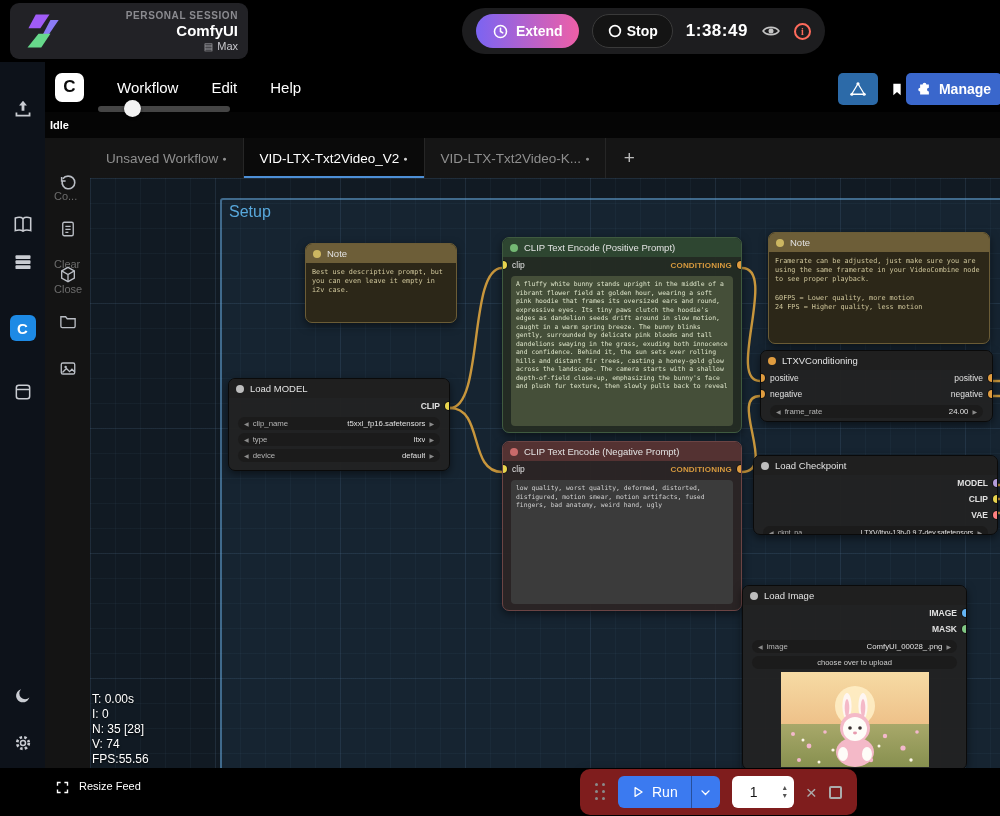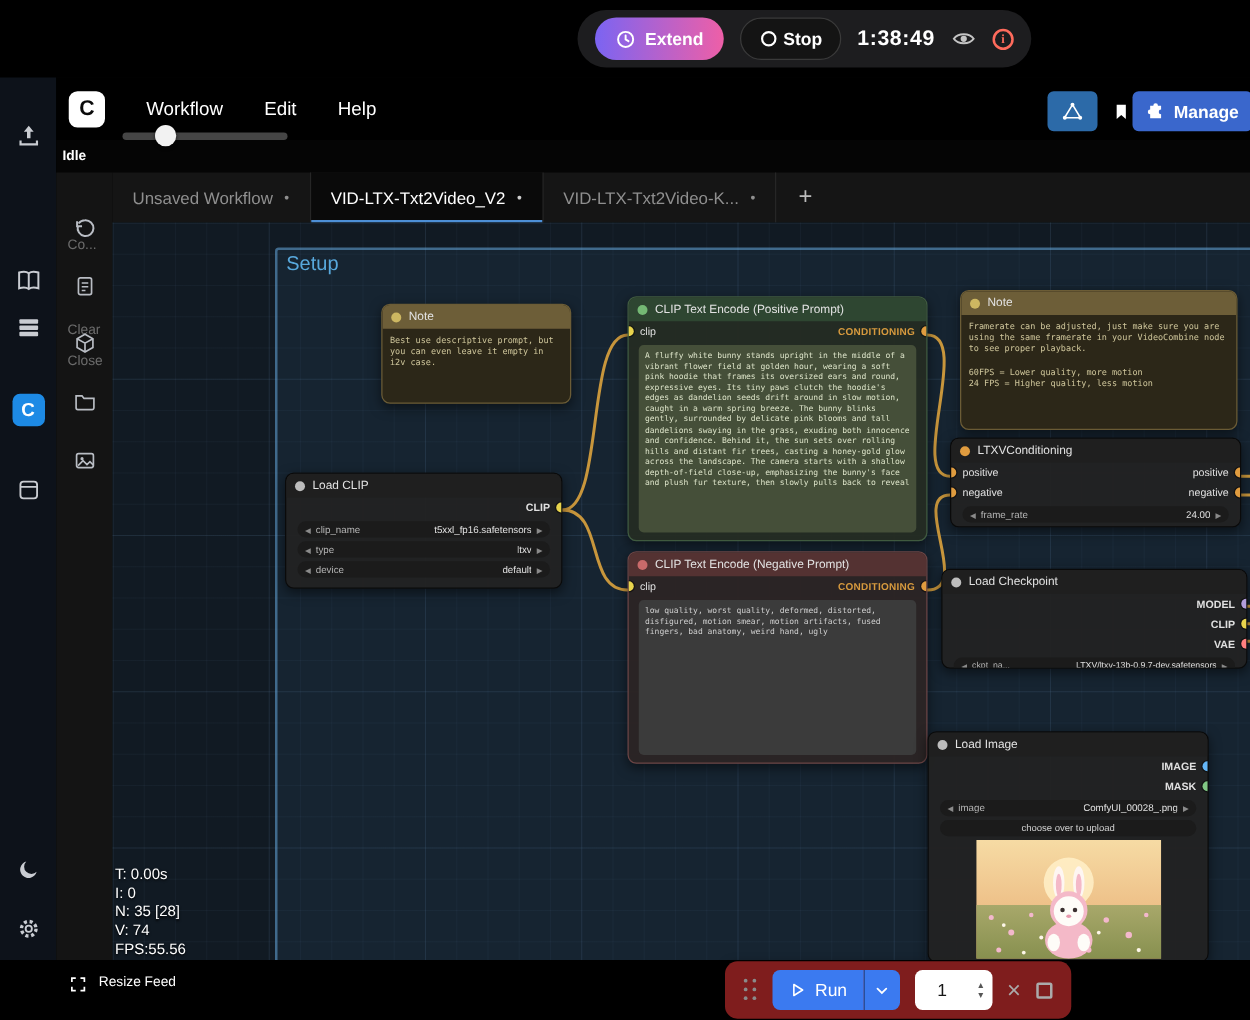--- a/index.html
+++ b/index.html
@@ -41,21 +41,21 @@
   #slider-knob{position:absolute;left:26px;top:-6px;width:17px;height:17px;border-radius:50%;background:#f2f2f2;box-shadow:0 1px 3px rgba(0,0,0,.6)}
   #idle-chip{position:absolute;left:5px;top:57px;color:#fff;font-size:11px;font-weight:bold}
 
   
   #inner-sidebar{position:absolute;left:0;top:76px;width:45px;height:630px;background:#141414;color:#b9bdc4}
   .sb-ic{position:absolute;left:50%;transform:translateX(-50%);cursor:pointer;z-index:2}
   .ghost-item{position:absolute;left:9px;color:#9a9a9a;font-size:11px;opacity:.65;z-index:1;white-space:nowrap}
 
   
   #tab-bar{position:absolute;left:45px;top:76px;width:910px;height:40px;background:#151515;display:flex}
-  .tab{display:flex;align-items:center;padding:0 16px;font-size:13.5px;color:#8f8f8f;border-right:1px solid #262626;gap:9px;cursor:pointer}
+  .tab{display:flex;align-items:center;padding:0 16px;font-size:13.5px;color:#8f8f8f;border-right:1px solid #262626;gap:4px;cursor:pointer}
   .tab.active{background:#0a0a0a;color:#fff;box-shadow:inset 0 -2px 0 #4d8fd6}
   .tab-dot{font-size:7px;color:#8f8f8f;line-height:1}
   .tab.active .tab-dot{color:#cfcfcf}
   .newtab{width:46px;display:flex;align-items:center;justify-content:center;color:#bbb;font-size:19px;cursor:pointer}
 
   
   #canvas{position:absolute;left:45px;top:116px;width:910px;height:590px;overflow:hidden;background-color:#111a23;
     background-image:
       linear-gradient(rgba(110,150,190,.055) 1px,transparent 1px),
       linear-gradient(90deg,rgba(110,150,190,.055) 1px,transparent 1px),
@@ -96,20 +96,37 @@
   #batch-val{flex:1;text-align:center;font-size:14px;color:#161616}
   .stepcol{width:18px;display:flex;flex-direction:column;align-items:center;justify-content:center}
   .stepcol span{font-size:8px;color:#555;line-height:8px;cursor:pointer}
   #cancel-x{font-size:19px;color:#ababab;cursor:pointer;line-height:1}
   #stop-square{width:13px;height:13px;border:2px solid #ababab;border-radius:2px;cursor:pointer}
 </style>
 </head>
 <body>
 
 <div id="session-bar">
+  <div id="session-card">
+    <span>
+      <svg width="44" height="44" viewBox="0 0 48 48">
+        <path d="M15 6 h15 l-10 15 h-13 z" fill="#a05cf7"></path>
+        <path d="M31 12 h9 l-13 19 h-6 z" fill="#8b7bf5"></path>
+        <path d="M18 27 h13 l-10 15 h-15 z" fill="#67d98b"></path>
+      </svg>
+    </span>
+    <span class="stxt">
+      <span class="session-type">PERSONAL SESSION</span>
+      <span class="session-app">ComfyUI</span>
+      <span class="session-plan">
+          <span class="plan-ic">▤</span>
+          <span>Max</span>
+        </span>
+    </span>
+  </div>
 
   <div id="timer-pill">
     <div class="extend-btn">
       <span>
         <svg width="17" height="17" viewBox="0 0 24 24">
             <circle cx="12" cy="12" r="8.5" fill="none" stroke="#fff" stroke-width="2.2"></circle>
             <path d="M12 7.5 V12 L15.2 14" stroke="#fff" stroke-width="2.2" fill="none" stroke-linecap="round"></path>
           </svg>
       </span>
       <span>Extend</span>
@@ -311,21 +328,21 @@
       </div>
       <div class="notebody" style="color:#cfc69b">Framerate can be adjusted, just make sure you are using the same framerate in your VideoCombine node to see proper playback.
 
 60FPS = Lower quality, more motion
 24 FPS = Higher quality, less motion</div>
     </div>
 
     <div class="node" style="left:138px;top:200px;width:222px;height:93px;background:rgba(34,34,34,.96)">
       <div class="nhead" style="background:#1f1f1f">
         <span class="hdot" style="background:#bdbdbd"></span>
-        <span>Load CLIP</span>
+        <span>Load MODEL</span>
       </div>
       <div class="prow outonly">
         <span class="outlbl">CLIP</span>
         <span class="pdot" style="right:-4px;background:#e8d44d"></span>
       </div>
       <div class="wrow">
         <span class="warr">◀</span>
         <span class="wlabel">clip_name</span>
         <span class="wvalue">t5xxl_fp16.safetensors</span>
         <span class="warr">▶</span>

